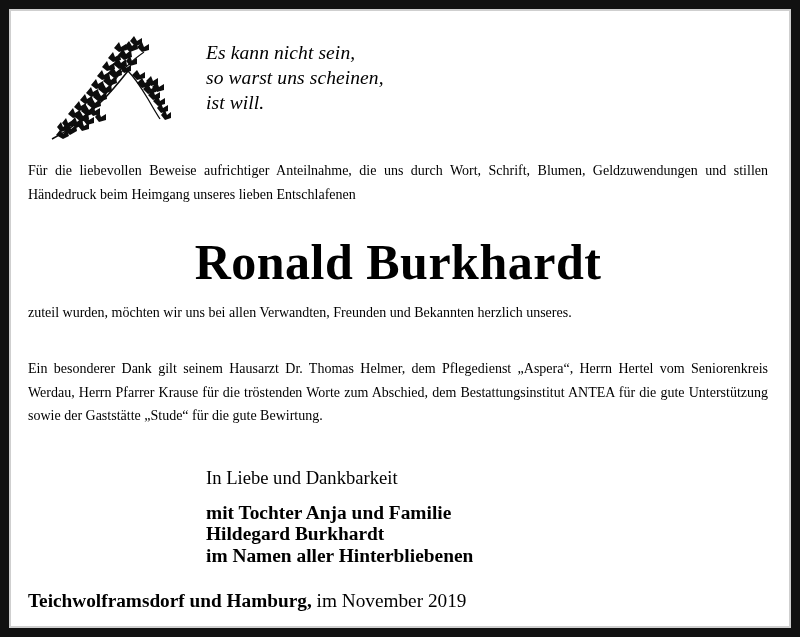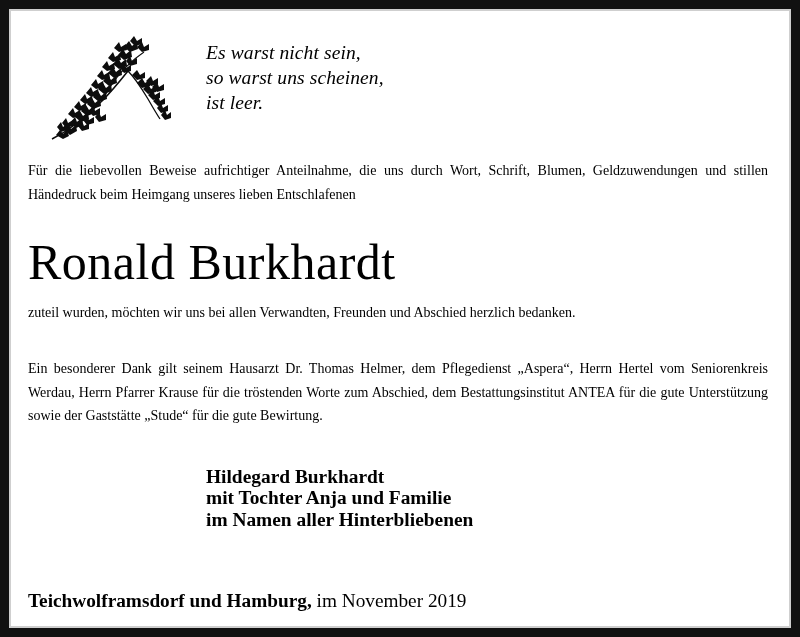--- a/index.html
+++ b/index.html
@@ -84,22 +84,22 @@
   .para-after-name {
     margin-top: 0px;
   }
   .para-thanks {
     margin-top: 19px;
   }
 
   
   .deceased-name {
     font-size: 50px;
-    font-weight: normal;
-    text-align: left;
+    font-weight: bold;
+    text-align: center;
     letter-spacing: 0.5px;
     margin: 16px 0 12px 0;
     line-height: 1.05;
   }
 
   
   .signature {
     margin-top: 24px;
     padding-left: 178px;
   }
@@ -187,38 +187,39 @@
               <path d="M53 86 l4 -5 l2 5 l5 -3 l0 6 l-7 2 z"></path>
               <path d="M36 95 l4 -5 l2 5 l5 -3 l0 6 l-7 2 z"></path>
               <path d="M41 89 l4 -5 l2 5 l5 -3 l0 6 l-7 2 z"></path>
               <path d="M15 96 l4 -5 l2 5 l4 -3 l0 6 l-6 2 z"></path>
             </g>
           </g>
         </svg>
       </div>
 
       <div class="verse">
-        <div>Es warst nicht sein,</div>
+        <div>Es kann nicht sein,</div>
         <div>so warst uns scheinen,</div>
-        <div>ist leer.</div>
+        <div>ist will.</div>
       </div>
     </div>
 
     <p class="para para-intro">Für die liebevollen Beweise aufrichtiger Anteilnahme, die uns durch Wort, Schrift, Blumen, Geldzuwendungen und stillen Händedruck beim Heimgang unseres lieben Entschlafenen</p>
 
     <h1 class="deceased-name">Ronald Burkhardt</h1>
 
-    <p class="para para-after-name">zuteil wurden, möchten wir uns bei allen Verwandten, Freunden und Abschied herzlich bedanken.</p>
+    <p class="para para-after-name">zuteil wurden, möchten wir uns bei allen Verwandten, Freunden und Bekannten herzlich unseres.</p>
 
     <p class="para para-thanks">Ein besonderer Dank gilt seinem Hausarzt Dr. Thomas Helmer, dem Pflegedienst „Aspera“, Herrn Hertel vom Seniorenkreis Werdau, Herrn Pfarrer Krause für die tröstenden Worte zum Abschied, dem Bestattungsinstitut ANTEA für die gute Unterstützung sowie der Gaststätte „Stude“ für die gute Bewirtung.</p>
 
     <div class="signature">
+      <div class="sig-lead">In Liebe und Dankbarkeit</div>
       <div class="sig-names">
+        <div>mit Tochter Anja und Familie</div>
         <div>Hildegard Burkhardt</div>
-        <div>mit Tochter Anja und Familie</div>
         <div>im Namen aller Hinterbliebenen</div>
       </div>
     </div>
 
     <div class="footer">
       <span class="place">Teichwolframsdorf und Hamburg,</span><span class="date"> im November 2019</span>
     </div>
 
   </div>
 </div>

